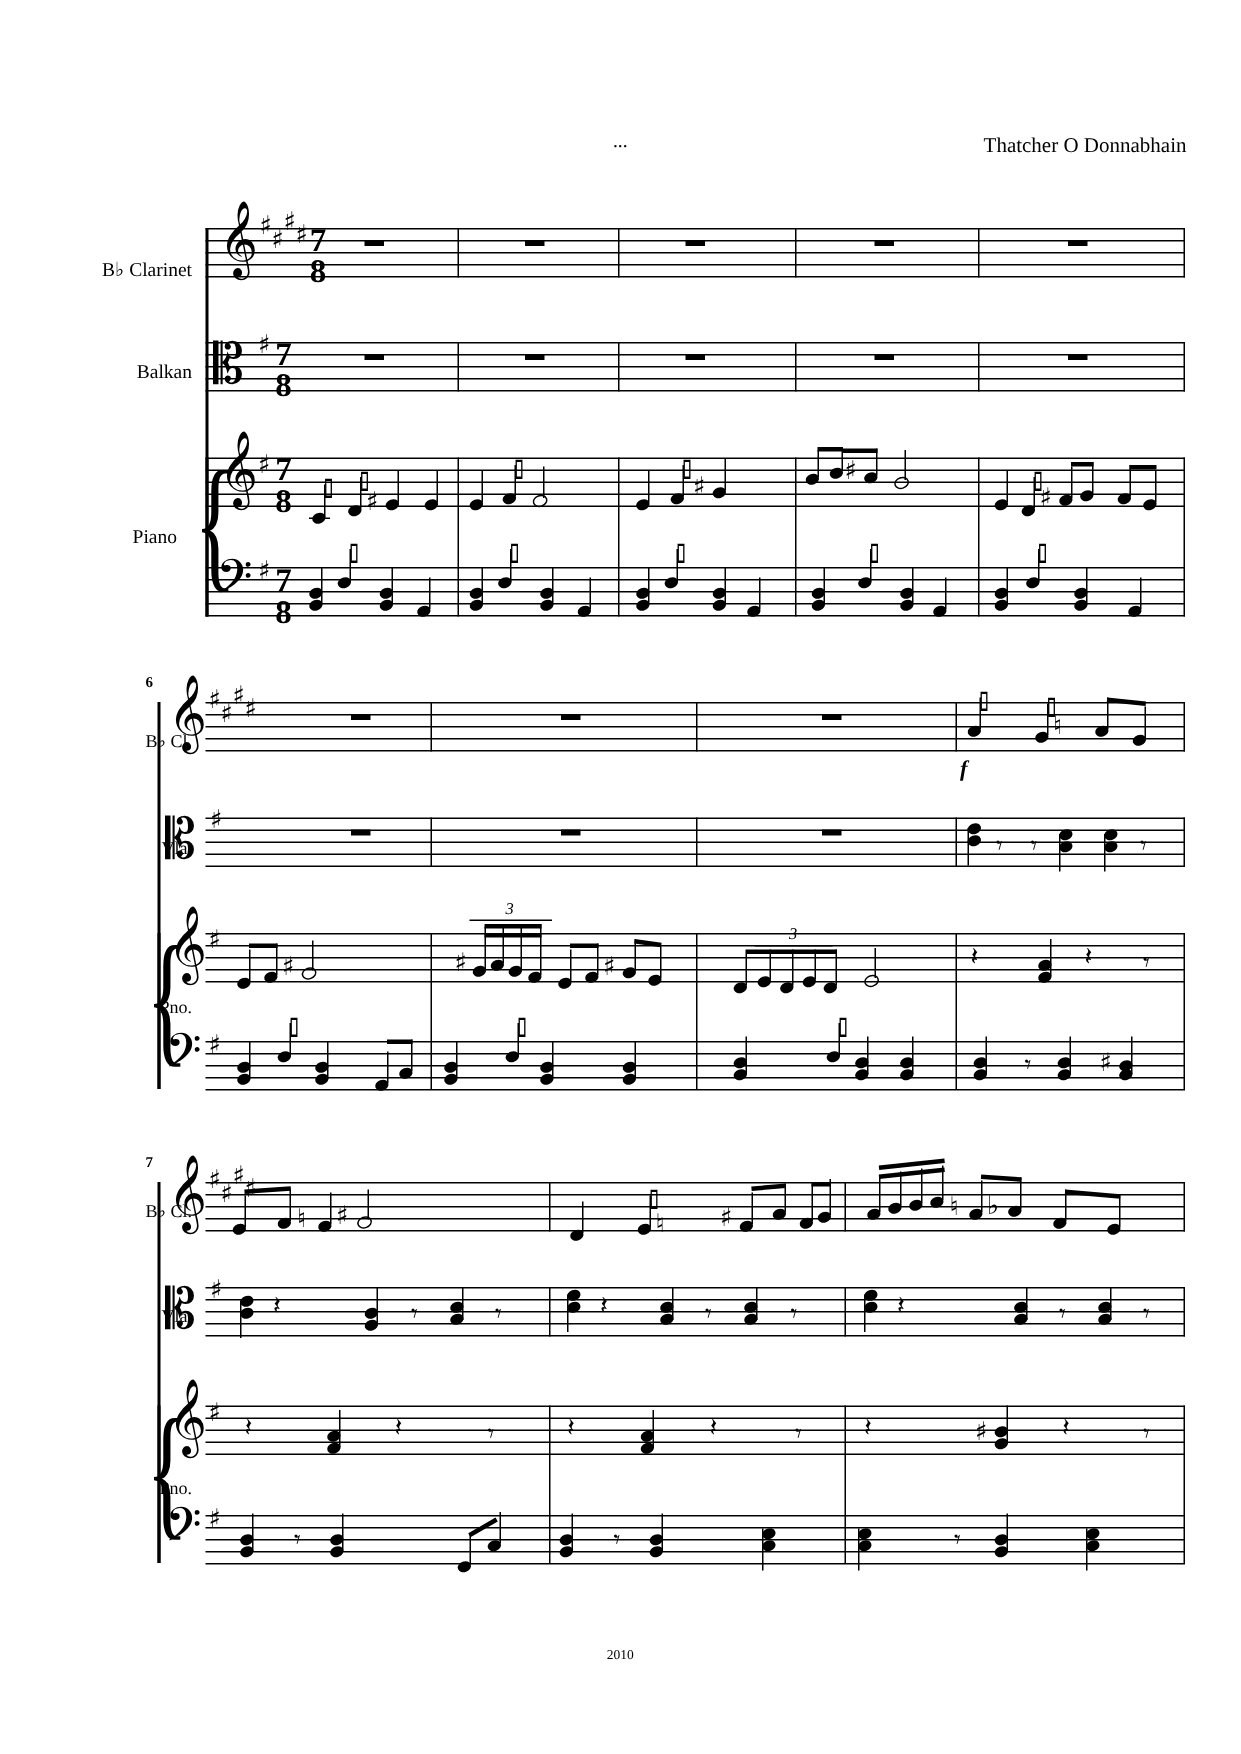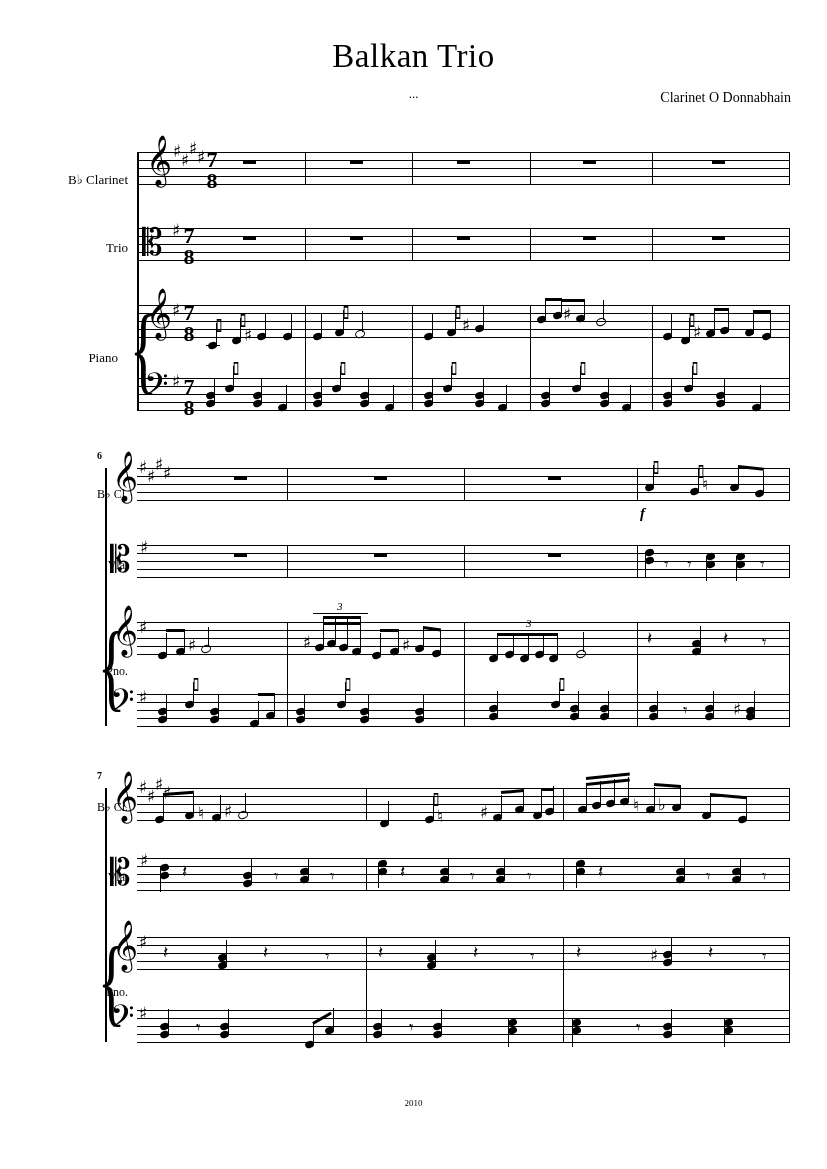--- a/index.html
+++ b/index.html
@@ -205,28 +205,27 @@
     font-family: "DejaVu Sans", sans-serif;
     font-size: 21px;
     line-height: 1;
   }
 </style>
 </head>
 <body>
 
 <div class="page">
 
-  <div class="title">Balkan Trio</div>
   <div class="subtitle">...</div>
-  <div class="composer">Clarinet O Donnabhain</div>
+  <div class="composer">Thatcher O Donnabhain</div>
 
   <div class="system" style="top:0;height:300px">
 
     <div class="instr-label" style="top:172px;left:10px;width:118px">B♭ Clarinet</div>
-    <div class="instr-label" style="top:240px;left:10px;width:118px">Trio</div>
+    <div class="instr-label" style="top:240px;left:10px;width:118px">Balkan</div>
     <div class="instr-label" style="top:350px;left:0;width:118px">Piano</div>
 
     <div class="staff" style="top:152px">
       <div class="line"></div>
         <div class="line"></div>
         <div class="line"></div>
         <div class="line"></div>
         <div class="line"></div>
     </div>
     <div class="glyph clef-treble" style="top:138px;left:146px">𝄞</div>

